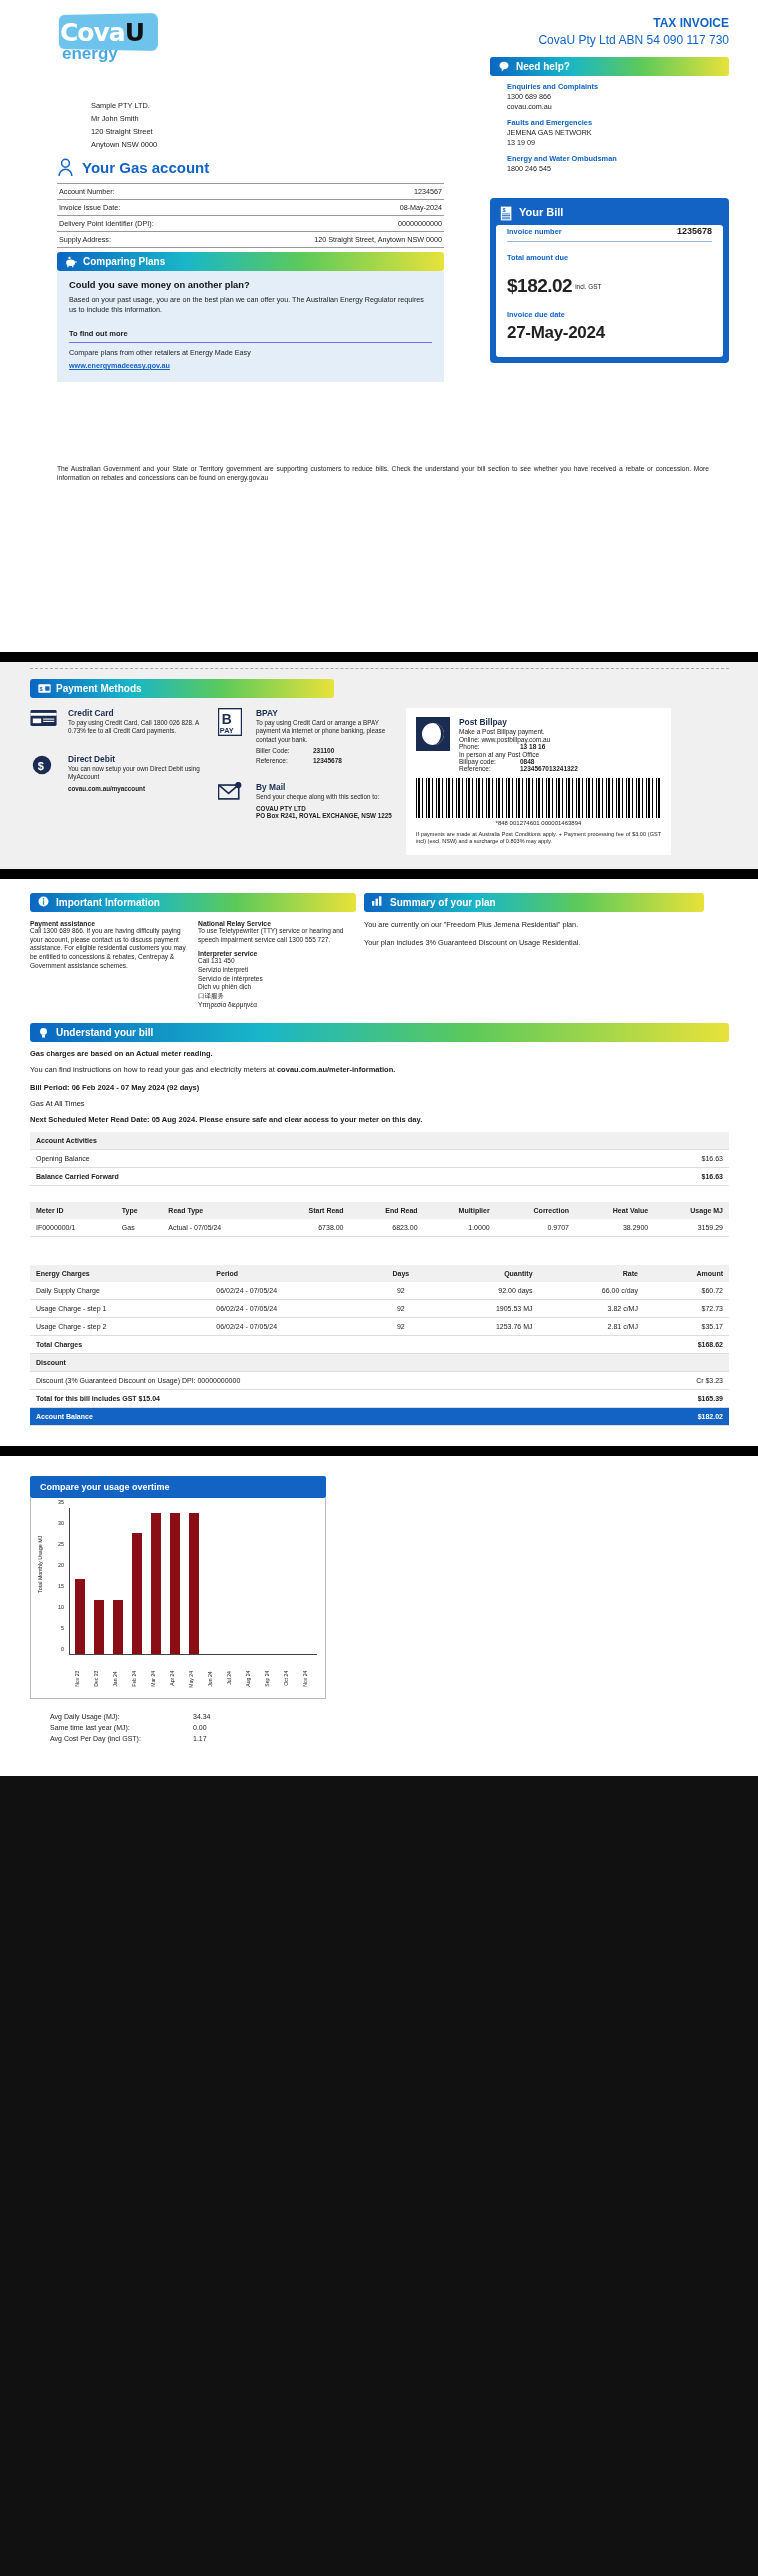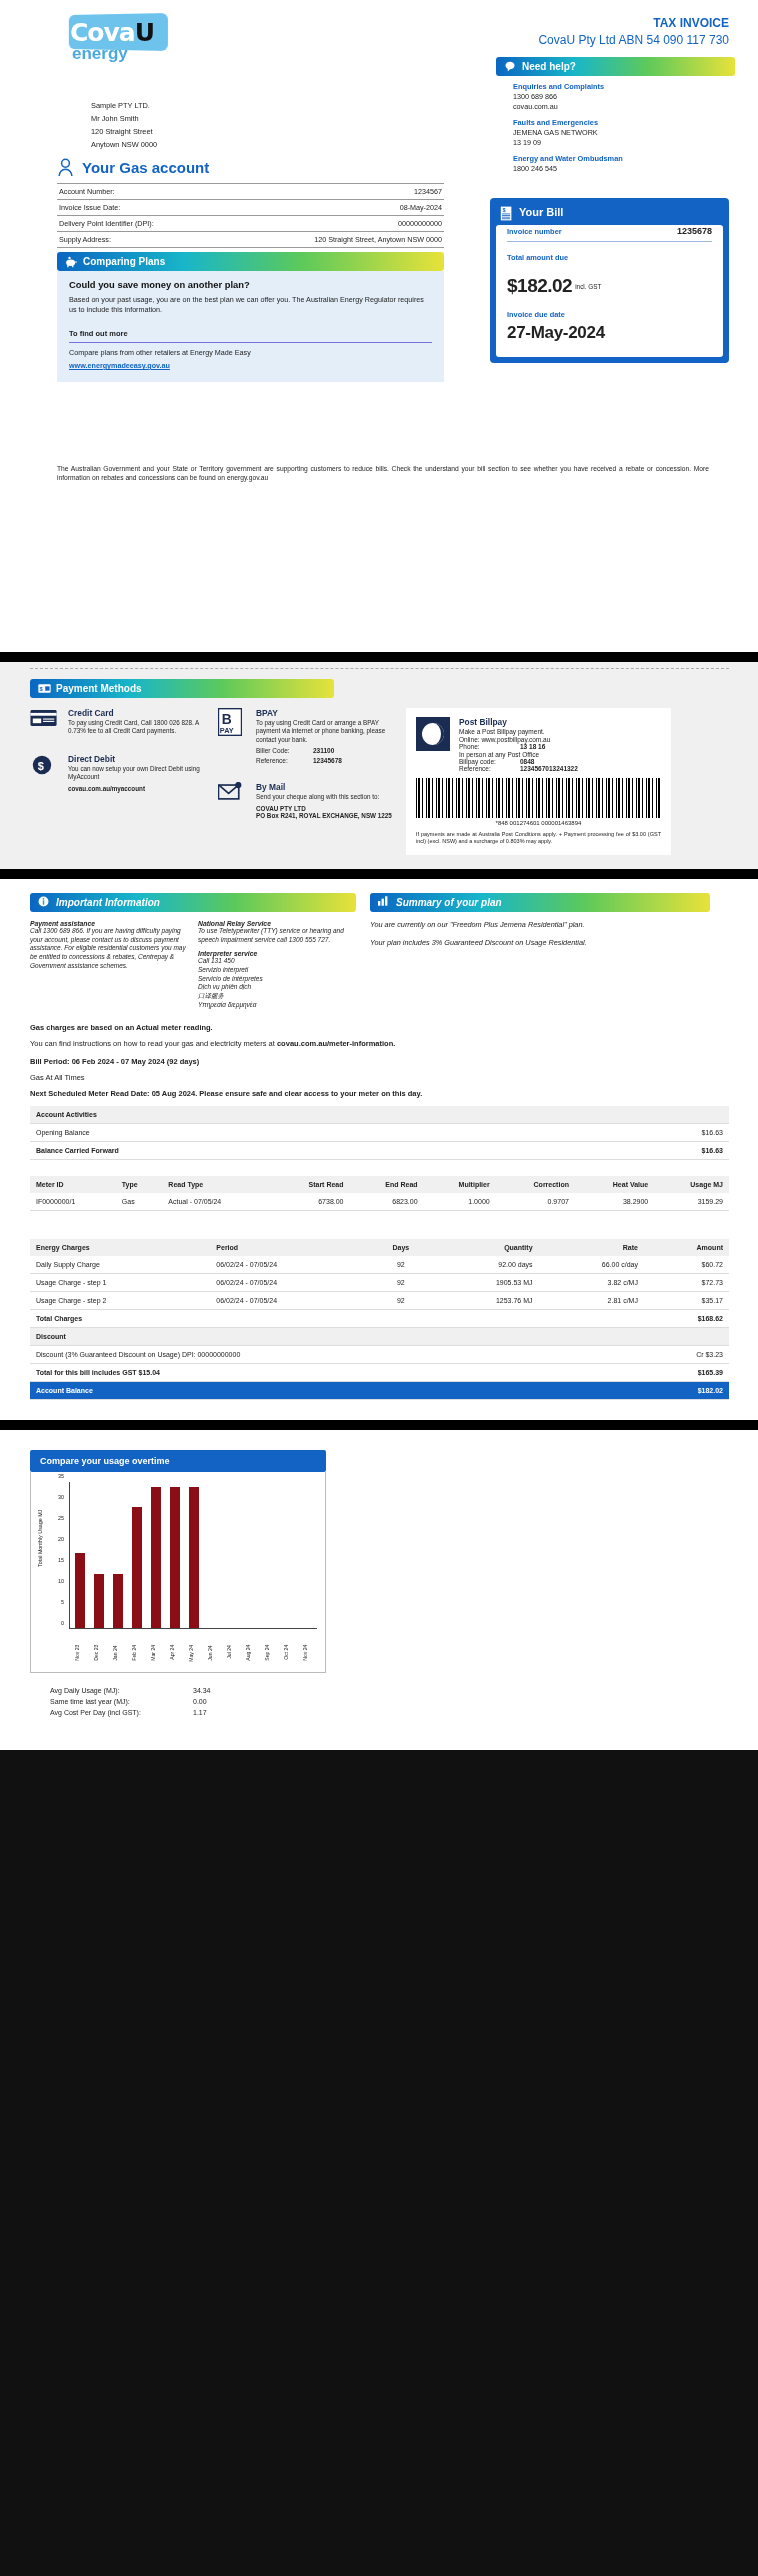--- a/index.html
+++ b/index.html
@@ -9,21 +9,21 @@
     font-family: "Liberation Sans", sans-serif;
     font-size: 7px;
     color: #222;
   }
   .page { background: #fff; width: 759px; position: relative; }
   .gap { height: 10px; background: #000; }
 
   
   .p1 { padding: 18px 30px 10px 30px; position: relative; height: 652px; }
 
-  .logo-wrap { position: absolute; left: 48px; top: 14px; width: 128px; height: 49px; }
+  .logo-wrap { position: absolute; left: 38px; top: 14px; width: 128px; height: 49px; }
   .logo-shape {
     position: absolute; left: 18px; top: 0px; width: 99px; height: 36px;
     background: #6ec3ed; border-radius: 6px;
     transform: perspective(59px) rotateY(-4deg);
   }
   .logo-text {
     position: absolute; left: 22px; top: 4px;
     font-size: 25px; font-weight: bold; letter-spacing: -1px;
     font-family: "DejaVu Sans", sans-serif;
   }
@@ -33,21 +33,21 @@
     position: absolute; left: 24px; top: 30px;
     font-size: 17px; font-weight: bold; color: #4aa9e0;
   }
 
   .tax-invoice {
     position: absolute; right: 30px; top: 16px; text-align: right;
   }
   .tax-invoice .ti-title { color: #1263c4; font-size: 12px; font-weight: bold; }
   .tax-invoice .ti-abn { color: #1263c4; font-size: 12px; margin-top: 3px; }
 
-  .need-help-box { position: absolute; right: 24px; top: 57px; width: 239px; }
+  .need-help-box { position: absolute; right: 30px; top: 57px; width: 239px; }
   .gradient-bar {
     height: 19px; border-radius: 3px;
     background: linear-gradient(90deg, #0a66c2 0%, #19b6c9 33%, #5cc95b 63%, #e8e23a 100%);
     display: flex; align-items: center; padding-left: 8px; gap: 6px;
   }
   .gradient-bar .gb-label { color:#fff; font-size: 10px; font-weight: bold; }
   .gb-icon { width: 12px; height: 12px; flex: 0 0 12px; }
 
   .help-body { padding: 6px 2px 0 2px; margin-left: 15px; }
   .help-h { color:#1263c4; font-weight: bold; font-size: 7.4px; }
@@ -118,21 +118,21 @@
   .pb-kv .k { width: 61px; }
   .pb-kv .v { font-weight:bold; }
   .barcode { height: 40px; margin-top: 6px; width: 100%;
     background: repeating-linear-gradient(90deg,#000 0 1px,#fff 1px 2px,#000 2px 4px,#fff 4px 6px,#000 6px 7px,#fff 7px 10px);
   }
   .bc-num { text-align:center; font-size:6px; margin-top:2px; }
   .pb-fine { font-size: 5.5px; text-align: justify; line-height: 7.4px; margin-top: 5px; }
 
   
   .p3 { padding: 14px 30px 20px 30px; }
-  .two-col { display:flex; gap: 14px; font-style: italic; }
+  .two-col { display:flex; gap: 8px; }
   .col-l { width: 326px; }
   .col-r { width: 340px; }
   .ii-grid { display:flex; gap: 10px; margin-top: 8px; }
   .ii-c { width: 50%; }
   .ii-t { font-size: 6.8px; font-weight:bold; }
   .ii-p { font-size: 6.5px; line-height: 8.7px; }
   .sp-p { font-size: 7.3px; line-height: 10.4px; margin-top: 8px; }
 
   .ub-wrap { margin-top: 14px; }
   .ub-p { font-size: 7.5px; margin-top: 7px; }
@@ -472,20 +472,29 @@
             </svg>
         </span>
         <span class="gb-label">Summary of your plan</span>
       </div>
       <div class="sp-p">You are currently on our "Freedom Plus Jemena Residential" plan.</div>
       <div class="sp-p">Your plan includes 3% Guaranteed Discount on Usage Residential.</div>
     </div>
   </div>
 
   <div class="ub-wrap">
+    <div class="gradient-bar">
+      <span class="gb-icon">
+        <svg viewBox="0 0 14 16" width="11" height="12">
+            <circle cx="7" cy="6" r="4.6" fill="#fff"></circle>
+            <rect x="5" y="10.5" width="4" height="3.6" fill="#fff"></rect>
+          </svg>
+      </span>
+      <span class="gb-label">Understand your bill</span>
+    </div>
     <div class="ub-p ub-b">Gas charges are based on an Actual meter reading.</div>
     <div class="ub-p">
       <span>You can find instructions on how to read your gas and electricity meters at</span>
       <span class="ub-b">covau.com.au/meter-information.</span>
     </div>
     <div class="ub-p ub-b ub-sp">Bill Period: 06 Feb 2024 - 07 May 2024 (92 days)</div>
     <div class="ub-p">Gas At All Times</div>
     <div class="ub-p ub-b">Next Scheduled Meter Read Date: 05 Aug 2024. Please ensure safe and clear access to your meter on this day.</div>
   </div>
 

